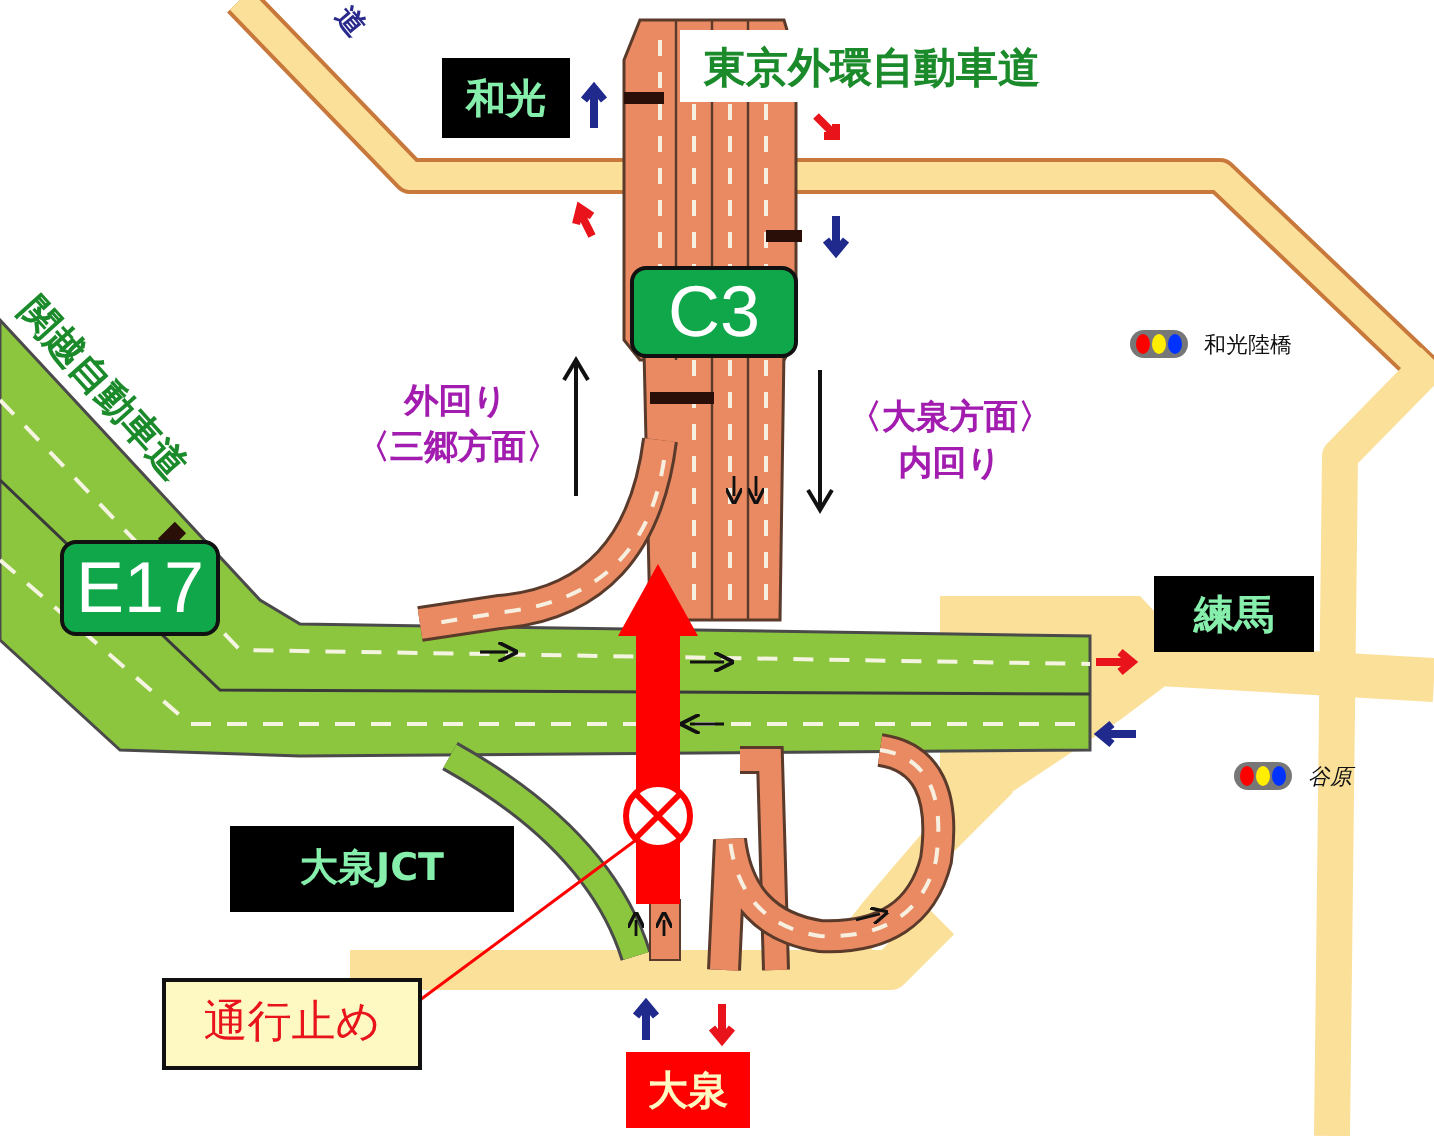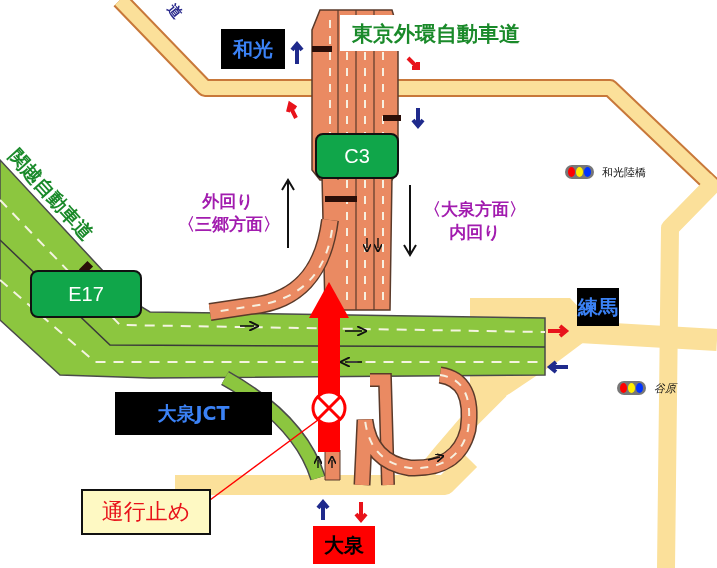--- a/index.html
+++ b/index.html
@@ -1,33 +1,33 @@
 <!DOCTYPE html>
 <html><head>
   <meta charset="utf-8">
   <style>
     html, body { margin: 0; padding: 0; background: #ffffff; }
     body { width: 717px; height: 568px; position: relative; overflow: hidden;
            font-family: "DejaVu Sans", "Liberation Sans", sans-serif; }
     svg.map { position: absolute; left: 0; top: 0; }
     .lbl { position: absolute; white-space: nowrap; line-height: 1; }
-    .black-box { background: #000; color: #3b82f6; font-weight: bold; display: flex;
+    .black-box { background: #000; color: #86efac; font-weight: bold; display: flex;
                  align-items: center; justify-content: center; }
     .shield { background: #10a64a; color: #fff; border: 2px solid #111; border-radius: 8px;
               display: flex; align-items: center; justify-content: center;
-              font-family: "Liberation Sans", sans-serif; font-size: 20px; box-sizing: border-box; }
+              font-family: "Liberation Sans", sans-serif; font-size: 36px; box-sizing: border-box; }
     .green-text { color: #1a8a2a; font-weight: bold; }
     .dir-text { color: #a21caf; font-size: 17px; font-weight: bold; text-align: center; line-height: 1.35; }
     .signal { display: inline-flex; align-items: center; gap: 1px; background: #777;
               border-radius: 8px; padding: 2px 3px; vertical-align: middle; margin-right: 8px; }
     .signal i { width: 7px; height: 10px; border-radius: 50%; display: inline-block; }
     .sig-row { font-size: 11px; color: #111; display: flex; align-items: center; }
     .closure-box { background: #fef9c3; border: 2px solid #111; color: #e8131b; font-size: 22px;
                    display: flex; align-items: center; justify-content: center; box-sizing: border-box; }
-    .red-box { background: #ff0000; color: #000000; font-weight: bold; font-size: 20px;
+    .red-box { background: #ff0000; color: #fef9c3; font-weight: bold; font-size: 20px;
                display: flex; align-items: center; justify-content: center; }
   </style>
 </head>
 <body>
 
 <svg class="map" width="717" height="568" viewBox="0 0 717 568" xmlns="http://www.w3.org/2000/svg">
   <defs>
     <marker id="ah" markerWidth="6" markerHeight="6" refX="3" refY="3" orient="auto">
       <path d="M0,0 L6,3 L0,6" fill="none" stroke="#111" stroke-width="1.2"></path>
     </marker>
@@ -146,49 +146,49 @@
 
 <div class="lbl black-box" style="left:221px; top:29px; width:64px; height:40px; font-size:20px;">和光</div>
 
 <div class="lbl" style="left:340px; top:15px; width:200px; height:36px; background:#fff;"></div>
 <div class="lbl green-text" style="left:352px; top:24px; font-size:21px;">東京外環自動車道</div>
 
 <div class="lbl shield" style="left:315px; top:133px; width:84px; height:46px;">C3</div>
 
 <div class="lbl green-text" style="left:20px; top:146px; font-size:19px; transform:rotate(48deg); transform-origin:left top;">関越自動車道</div>
 
-<div class="lbl shield" style="left:30px; top:270px; width:112px; height:48px;">E17</div>
+<div class="lbl shield" style="left:30px; top:270px; width:80px; height:48px;">E17</div>
 
 <div class="lbl dir-text" style="left:178px; top:190px; width:100px;">
   <div>外回り</div>
   <div>〈三郷方面〉</div>
 </div>
 
 <div class="lbl dir-text" style="left:420px; top:198px; width:110px;">
   <div>〈大泉方面〉</div>
   <div>内回り</div>
 </div>
 
 <div class="lbl sig-row" style="left:565px; top:165px;">
   <span class="signal">
       <i style="background:#ff0000"></i>
       <i style="background:#ffee00"></i>
       <i style="background:#0033ff"></i>
     </span>
   <span>和光陸橋</span>
 </div>
 
-<div class="lbl black-box" style="left:577px; top:288px; width:42px; height:38px; font-size:20px;">練馬</div>
+<div class="lbl black-box" style="left:577px; top:288px; width:80px; height:38px; font-size:20px;">練馬</div>
 
 <div class="lbl sig-row" style="left:617px; top:381px;font-style:italic;">
   <span class="signal">
       <i style="background:#ff0000"></i>
       <i style="background:#ffee00"></i>
       <i style="background:#0033ff"></i>
     </span>
   <span>谷原</span>
 </div>
 
-<div class="lbl black-box" style="left:115px; top:392px; width:157px; height:43px; font-size:19px;">大泉JCT</div>
+<div class="lbl black-box" style="left:115px; top:413px; width:142px; height:43px; font-size:19px;">大泉JCT</div>
 
 <div class="lbl closure-box" style="left:81px; top:489px; width:130px; height:46px;">通行止め</div>
 
 <div class="lbl red-box" style="left:313px; top:526px; width:62px; height:38px;">大泉</div>
 
 </body></html>

